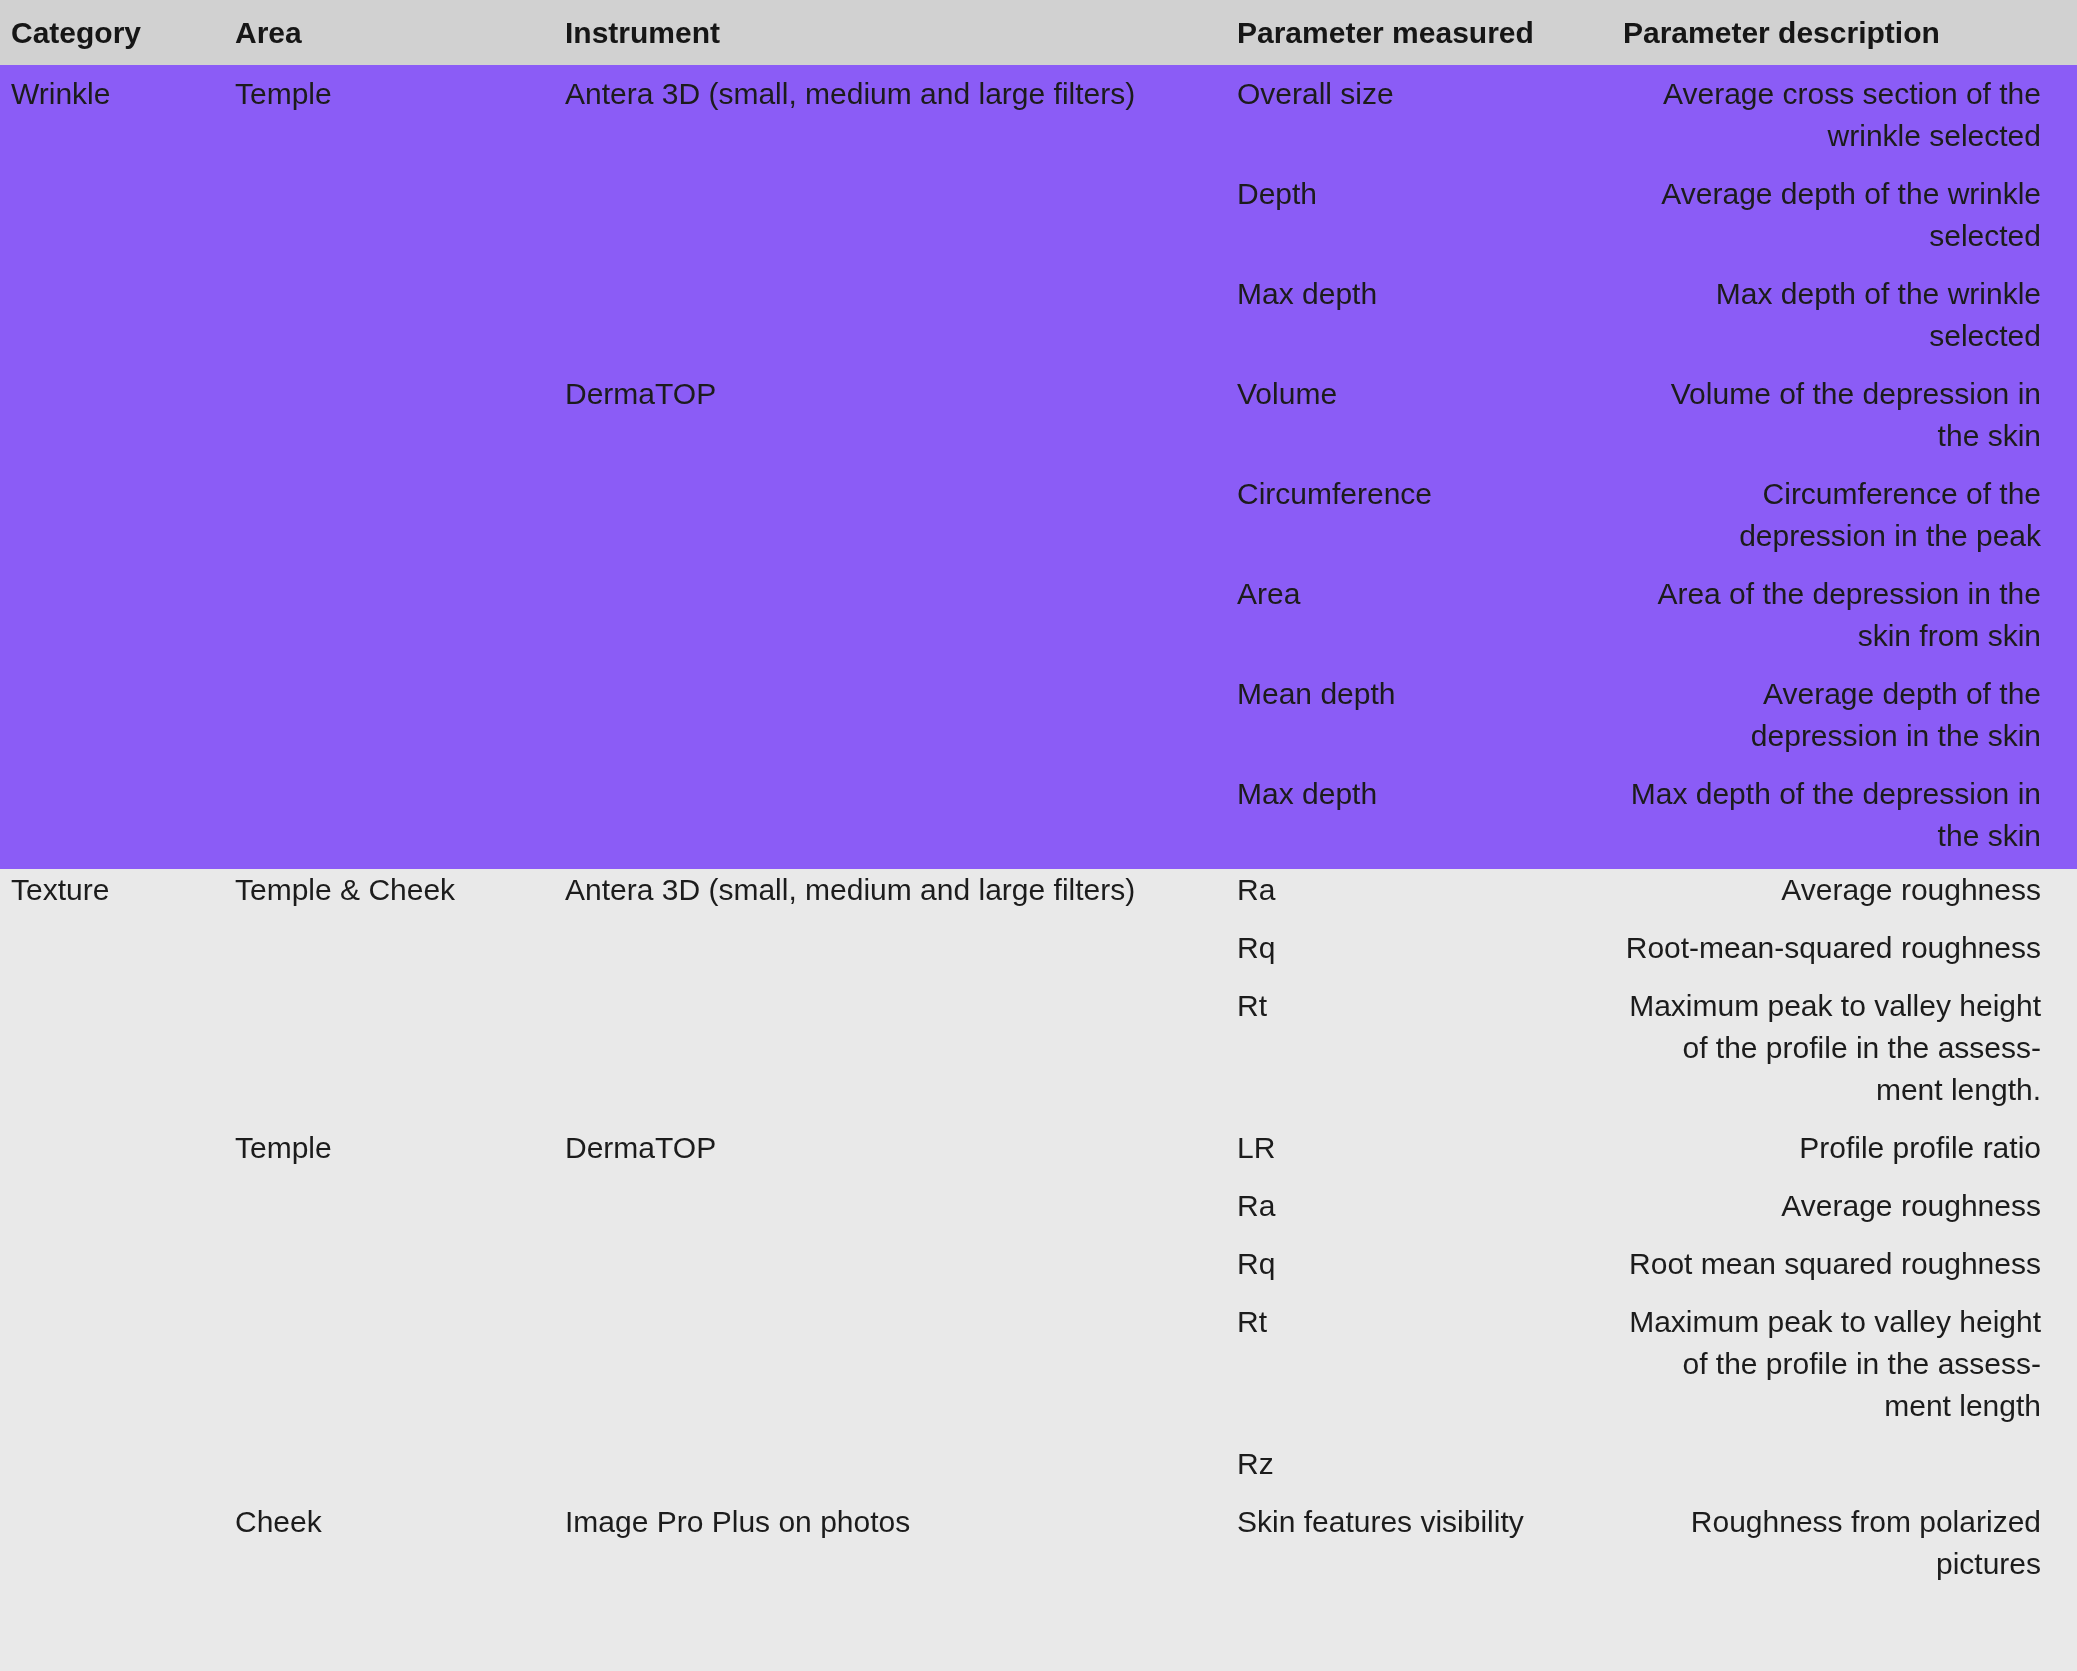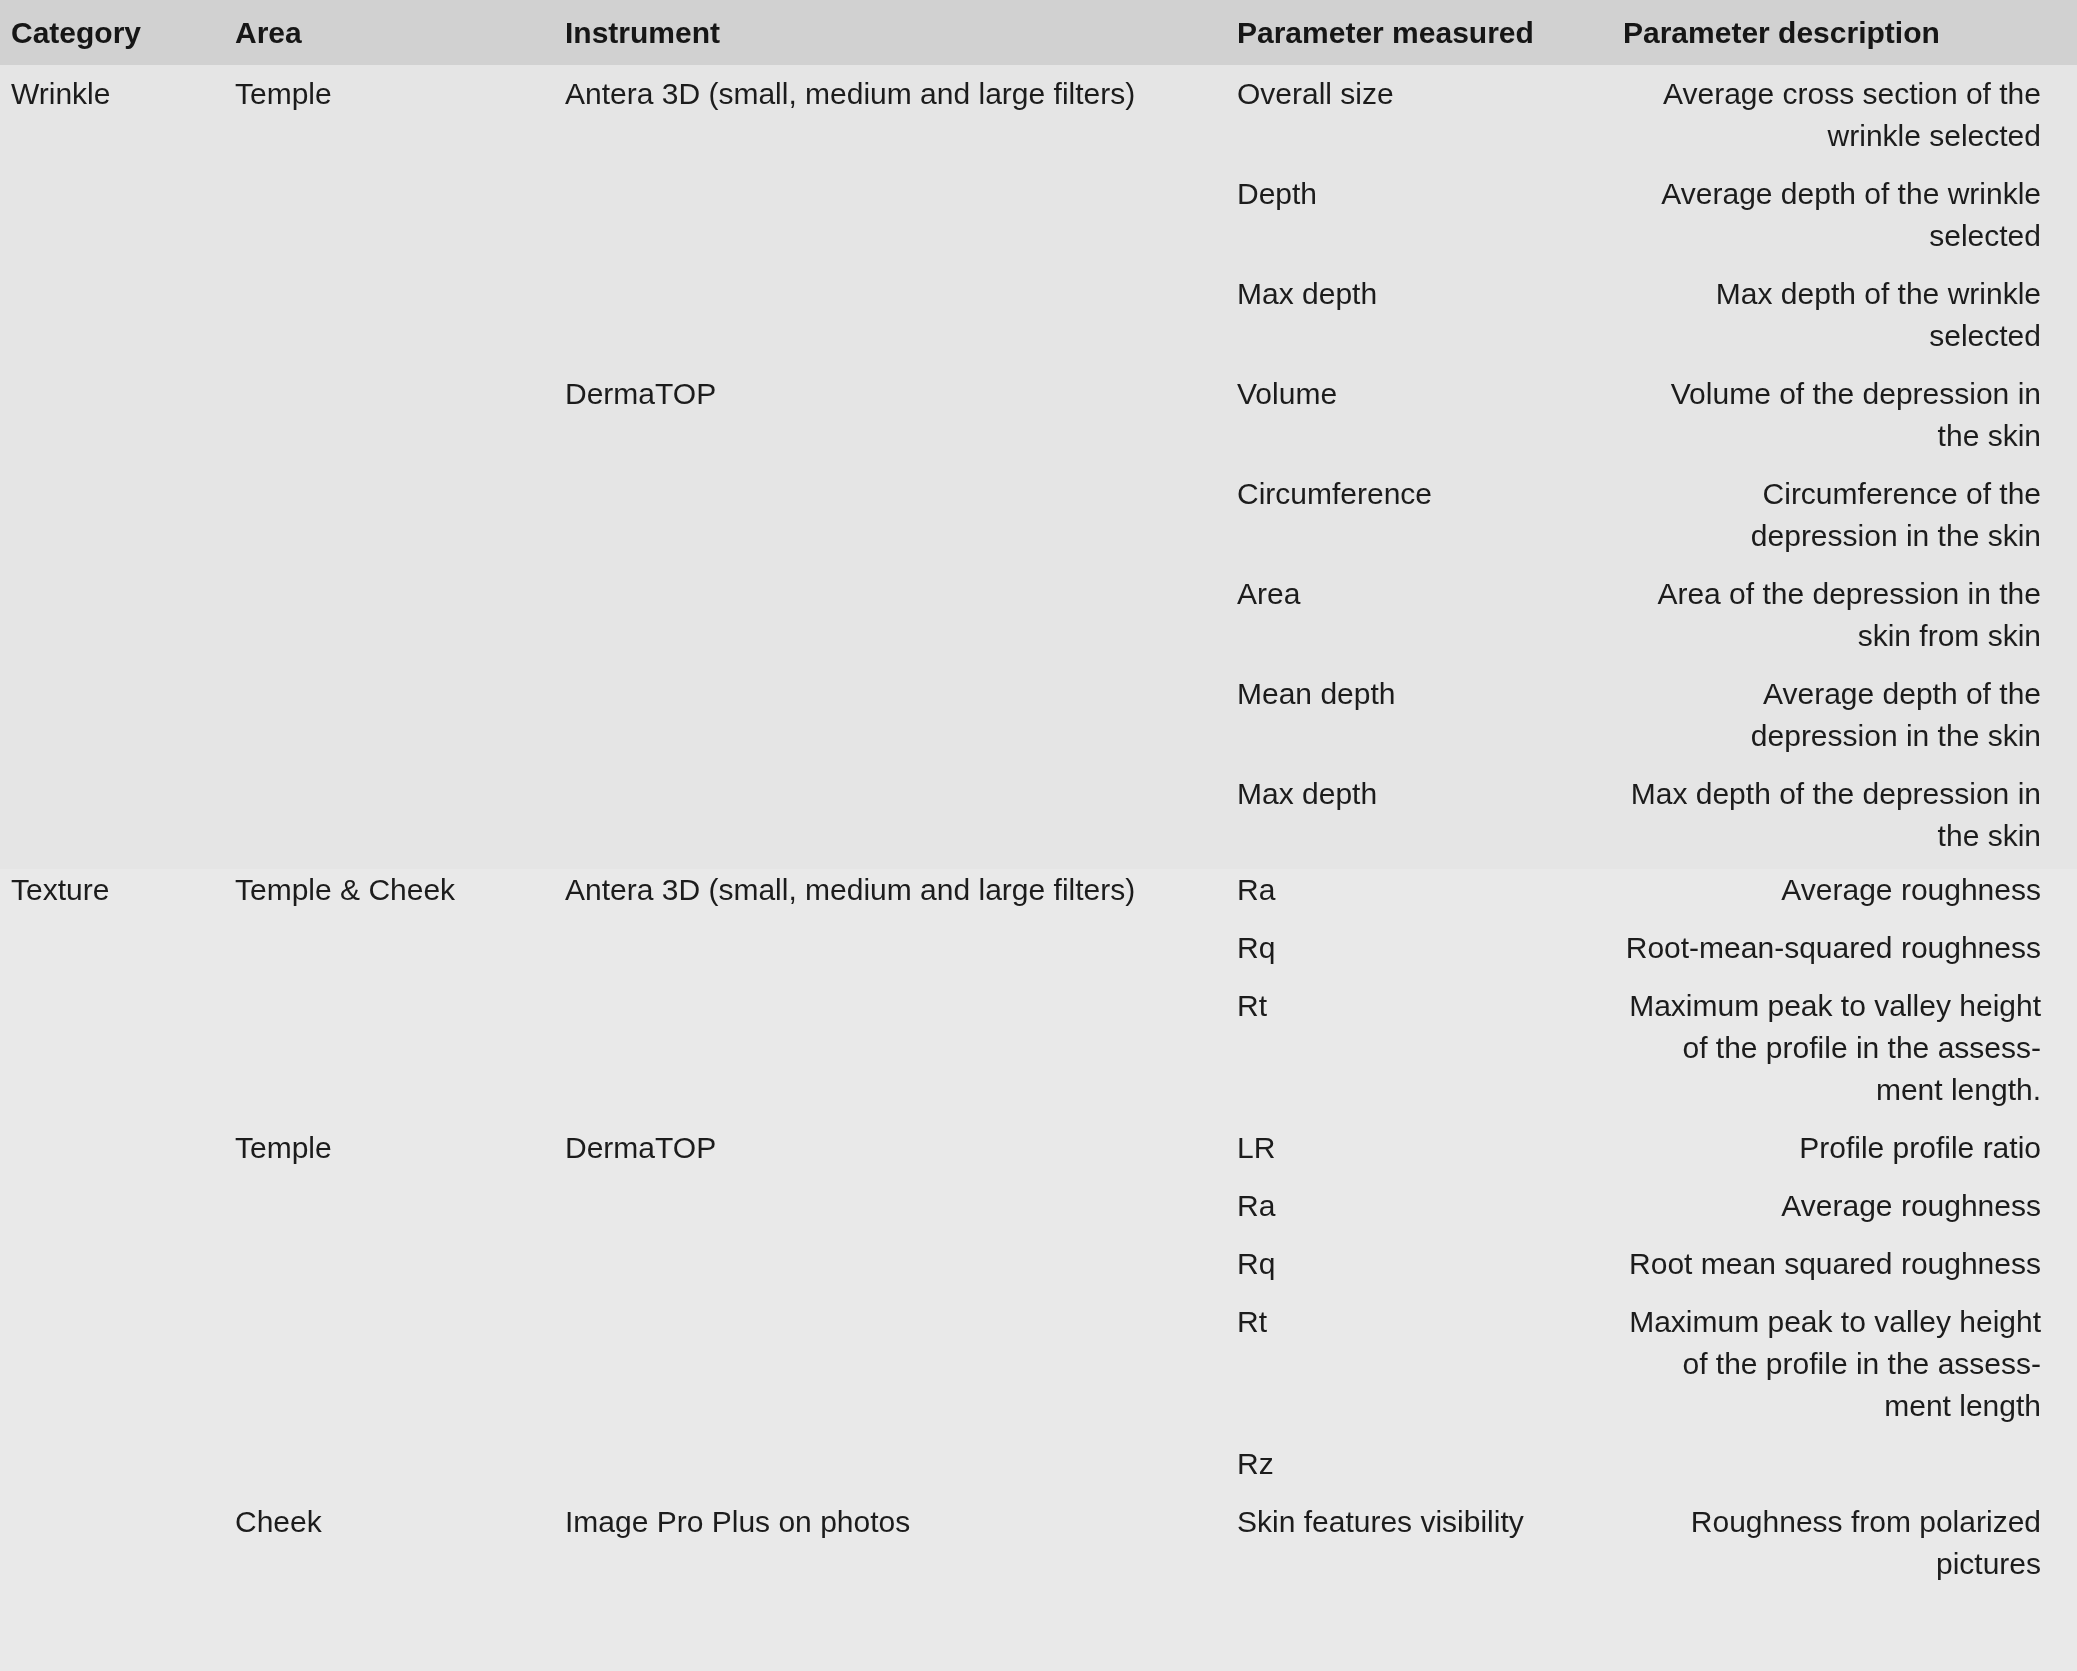--- a/index.html
+++ b/index.html
@@ -26,21 +26,21 @@
     padding-left: 11px;
     align-items: center;
     font-weight: bold;
     color: #161616;
   }
   .sec {
     display: block;
     padding-left: 11px;
   }
   .sec-wrinkle {
-    background: #e5e5e5;
+    background: #8b5cf6;
     padding-top: 8px;
     padding-bottom: 12px;
   }
   .sec-texture {
     background: #e9e9e9;
     flex: 1 1 auto;
   }
   .row {
     display: grid;
     grid-template-columns: 224px 330px 672px 386px 454px;
@@ -96,21 +96,21 @@
       <div class="cell"></div>
       <div class="cell">DermaTOP</div>
       <div class="cell">Volume</div>
       <div class="cell desc">Volume of the depression in the skin</div>
     </div>
     <div class="row">
       <div class="cell"></div>
       <div class="cell"></div>
       <div class="cell"></div>
       <div class="cell">Circumference</div>
-      <div class="cell desc">Circumference of the depression in the skin</div>
+      <div class="cell desc">Circumference of the depression in the peak</div>
     </div>
     <div class="row">
       <div class="cell"></div>
       <div class="cell"></div>
       <div class="cell"></div>
       <div class="cell">Area</div>
       <div class="cell desc">Area of the depression in the skin from skin</div>
     </div>
     <div class="row">
       <div class="cell"></div>

